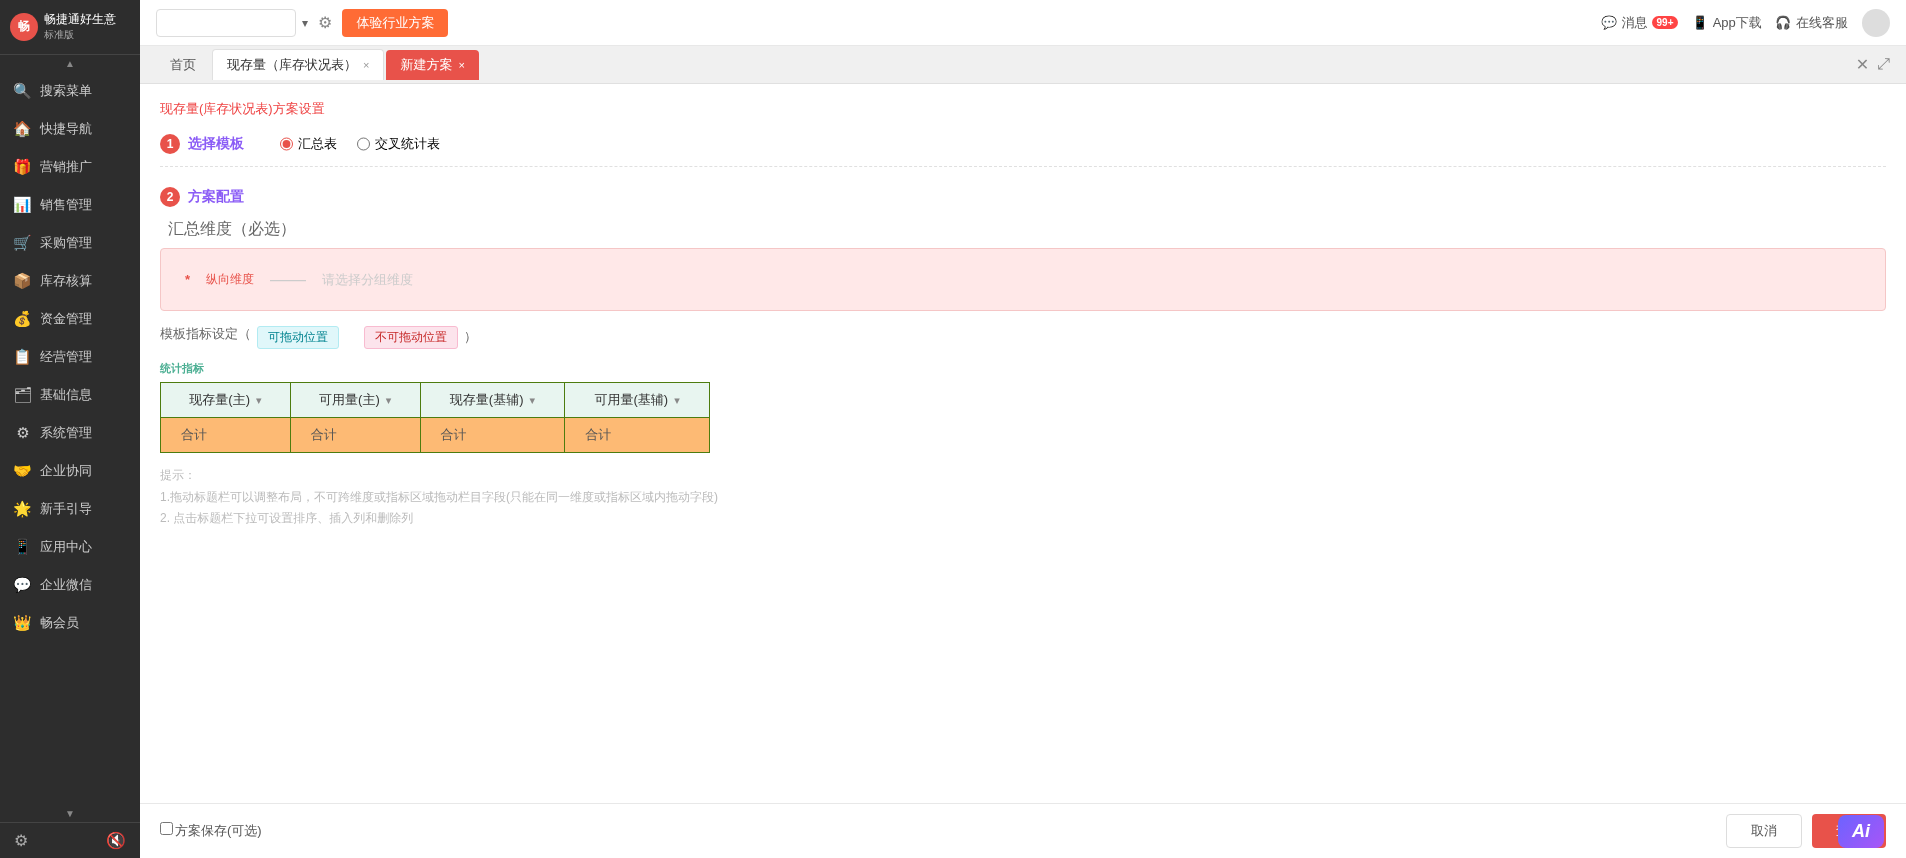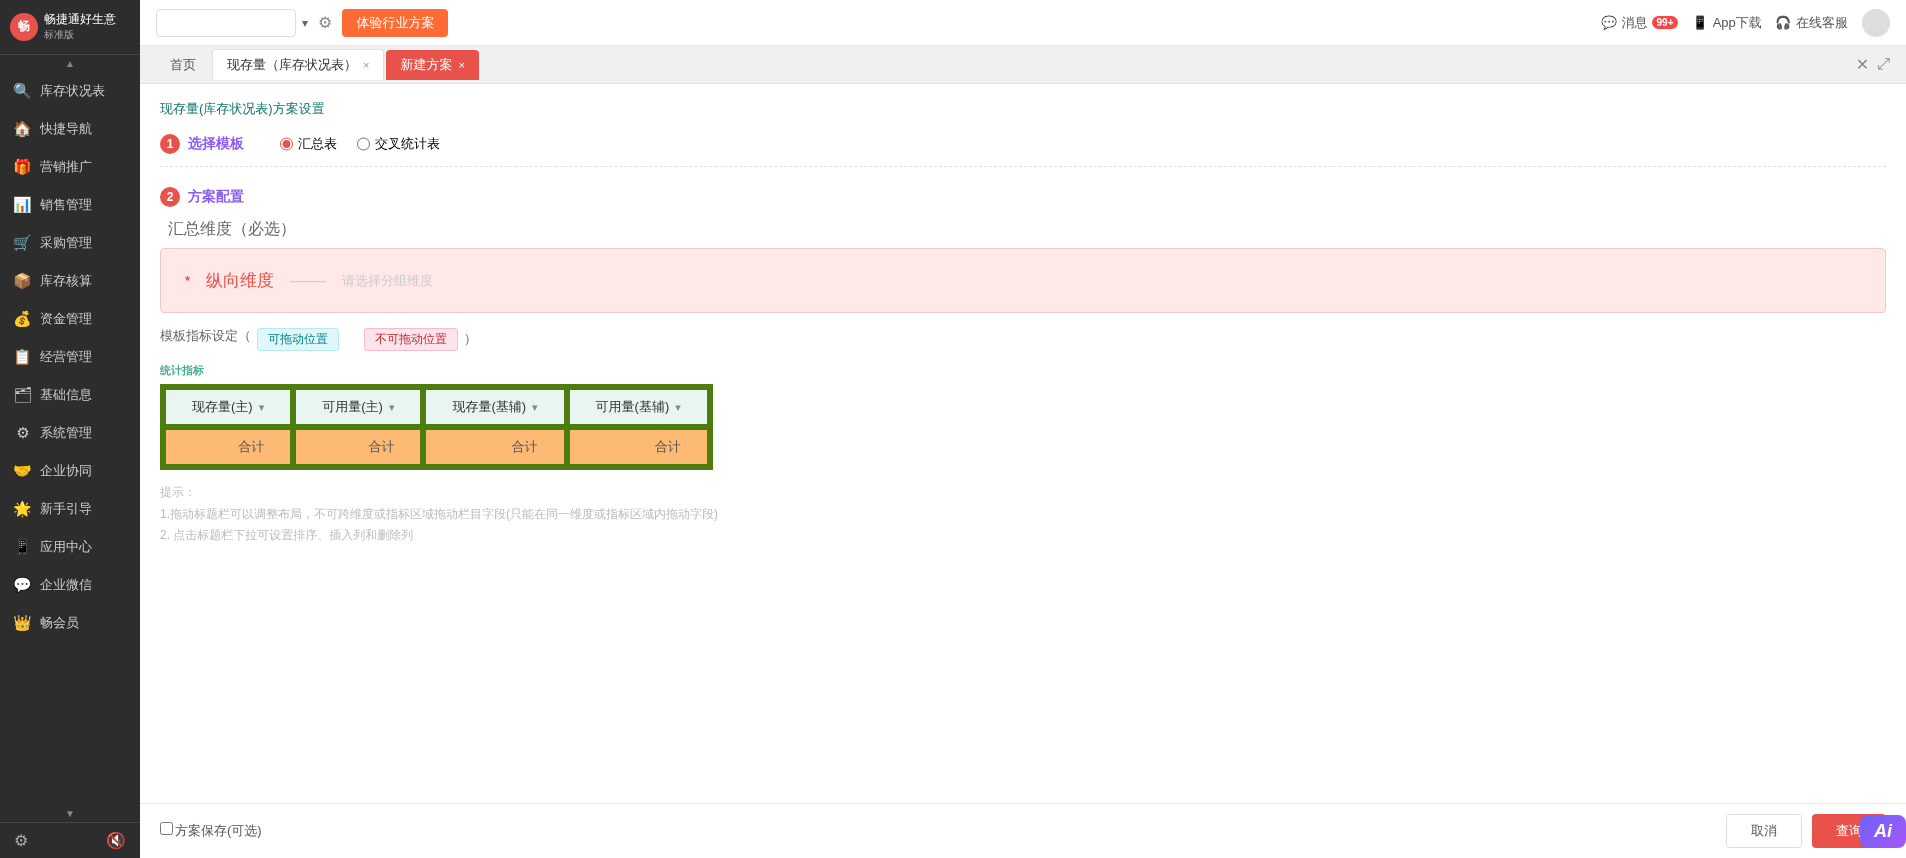--- a/index.html
+++ b/index.html
@@ -104,21 +104,21 @@
     }
     .tab-close { font-size: 11px; cursor: pointer; color: inherit; }
     .tab-home-close, .tab-active-close { color: #999; }
     .window-controls { margin-left: auto; display: flex; gap: 8px; }
     .window-btn { font-size: 16px; color: #888; cursor: pointer; }
 
     
     .content {
       flex: 1; overflow-y: auto; background: #fff; padding: 16px 20px;
     }
-    .page-title { font-size: 13px; color: #0f766e; margin-bottom: 16px; }
+    .page-title { font-size: 13px; color: #ef4444; margin-bottom: 16px; }
 
     
     .section { margin-bottom: 20px; }
     .section-header {
       display: flex; align-items: center; gap: 8px;
       margin-bottom: 12px;
     }
     .section-number {
       width: 20px; height: 20px; background: #e8524a; color: white;
       border-radius: 50%; display: flex; align-items: center; justify-content: center;
@@ -134,21 +134,21 @@
 
     
     .config-label { font-size: 16px; color: #666; margin-bottom: 8px; margin-left: 8px; }
     .dimension-box {
       background: #ffe8e8; border: 1px solid #f5c6c6;
       border-radius: 4px; padding: 20px 24px;
       display: flex; align-items: center; gap: 16px;
       margin-bottom: 14px;
     }
     .dimension-required { color: #e8524a; font-weight: bold; }
-    .dimension-label { color: #e8524a; font-size: 17px; }
+    .dimension-label { color: #e8524a; font-size: 12px; }
     .dimension-dash { color: #ccc; font-size: 18px; }
     .dimension-placeholder { color: #ccc; font-size: 13px; }
 
     
     .indicator-settings { margin-bottom: 12px; }
     .indicator-settings-label { font-size: 13px; color: #666; margin-bottom: 6px; }
     .tag-movable {
       background: #e0f7fa; border: 1px solid #b2ebf2;
       color: #00838f; padding: 2px 10px; border-radius: 3px; font-size: 12px;
     }
@@ -158,23 +158,23 @@
     }
 
     
     .stats-section { margin-bottom: 12px; }
     .stats-title { color: #4caf93; font-size: 11px; margin-bottom: 6px; font-weight: bold; }
     .stats-table {
       border-collapse: collapse;
       width: auto; min-width: 550px;
     }
     .stats-table th, .stats-table td {
-      border: 6px solid #4d7c0f;
-      padding: 8px 26px;
-      text-align: right;
+      border: 1px solid #4d7c0f;
+      padding: 8px 20px;
+      text-align: left;
       font-size: 13px;
     }
     .stats-table thead tr th {
       background: #e8f5f0; color: #333; font-weight: normal;
     }
     .stats-table tbody tr td {
       background: #fdba74; color: #555;
     }
     .col-header-inner { display: flex; align-items: center; justify-content: center; gap: 6px; }
     .col-dropdown { color: #888; font-size: 11px; cursor: pointer; }
@@ -197,21 +197,21 @@
     }
     .btn-query {
       padding: 7px 24px; border: none; background: #e8524a;
       border-radius: 4px; cursor: pointer; font-size: 13px; color: #fff;
     }
 
     
     .ai-badge {
       position: fixed;
       bottom: 10px;
-      right: 0;
+      right: 22px;
       background: linear-gradient(135deg, #6c63ff, #a855f7);
       color: white;
       border-radius: 8px;
       padding: 6px 14px;
       font-size: 18px;
       font-weight: bold;
       font-style: italic;
       cursor: pointer;
     }
   </style>
@@ -223,21 +223,21 @@
     <div class="sidebar-logo-icon">畅</div>
     <div>
       <div class="sidebar-logo-text">畅捷通好生意</div>
       <div class="sidebar-logo-sub">标准版</div>
     </div>
   </div>
   <div class="sidebar-scroll-up">▲</div>
   <div class="sidebar-nav">
     <div class="sidebar-item">
       <span class="sidebar-item-icon">🔍</span>
-      <span>库存状况表</span>
+      <span>搜索菜单</span>
     </div>
     <div class="sidebar-item">
       <span class="sidebar-item-icon">🏠</span>
       <span>快捷导航</span>
     </div>
     <div class="sidebar-item">
       <span class="sidebar-item-icon">🎁</span>
       <span>营销推广</span>
     </div>
     <div class="sidebar-item">

